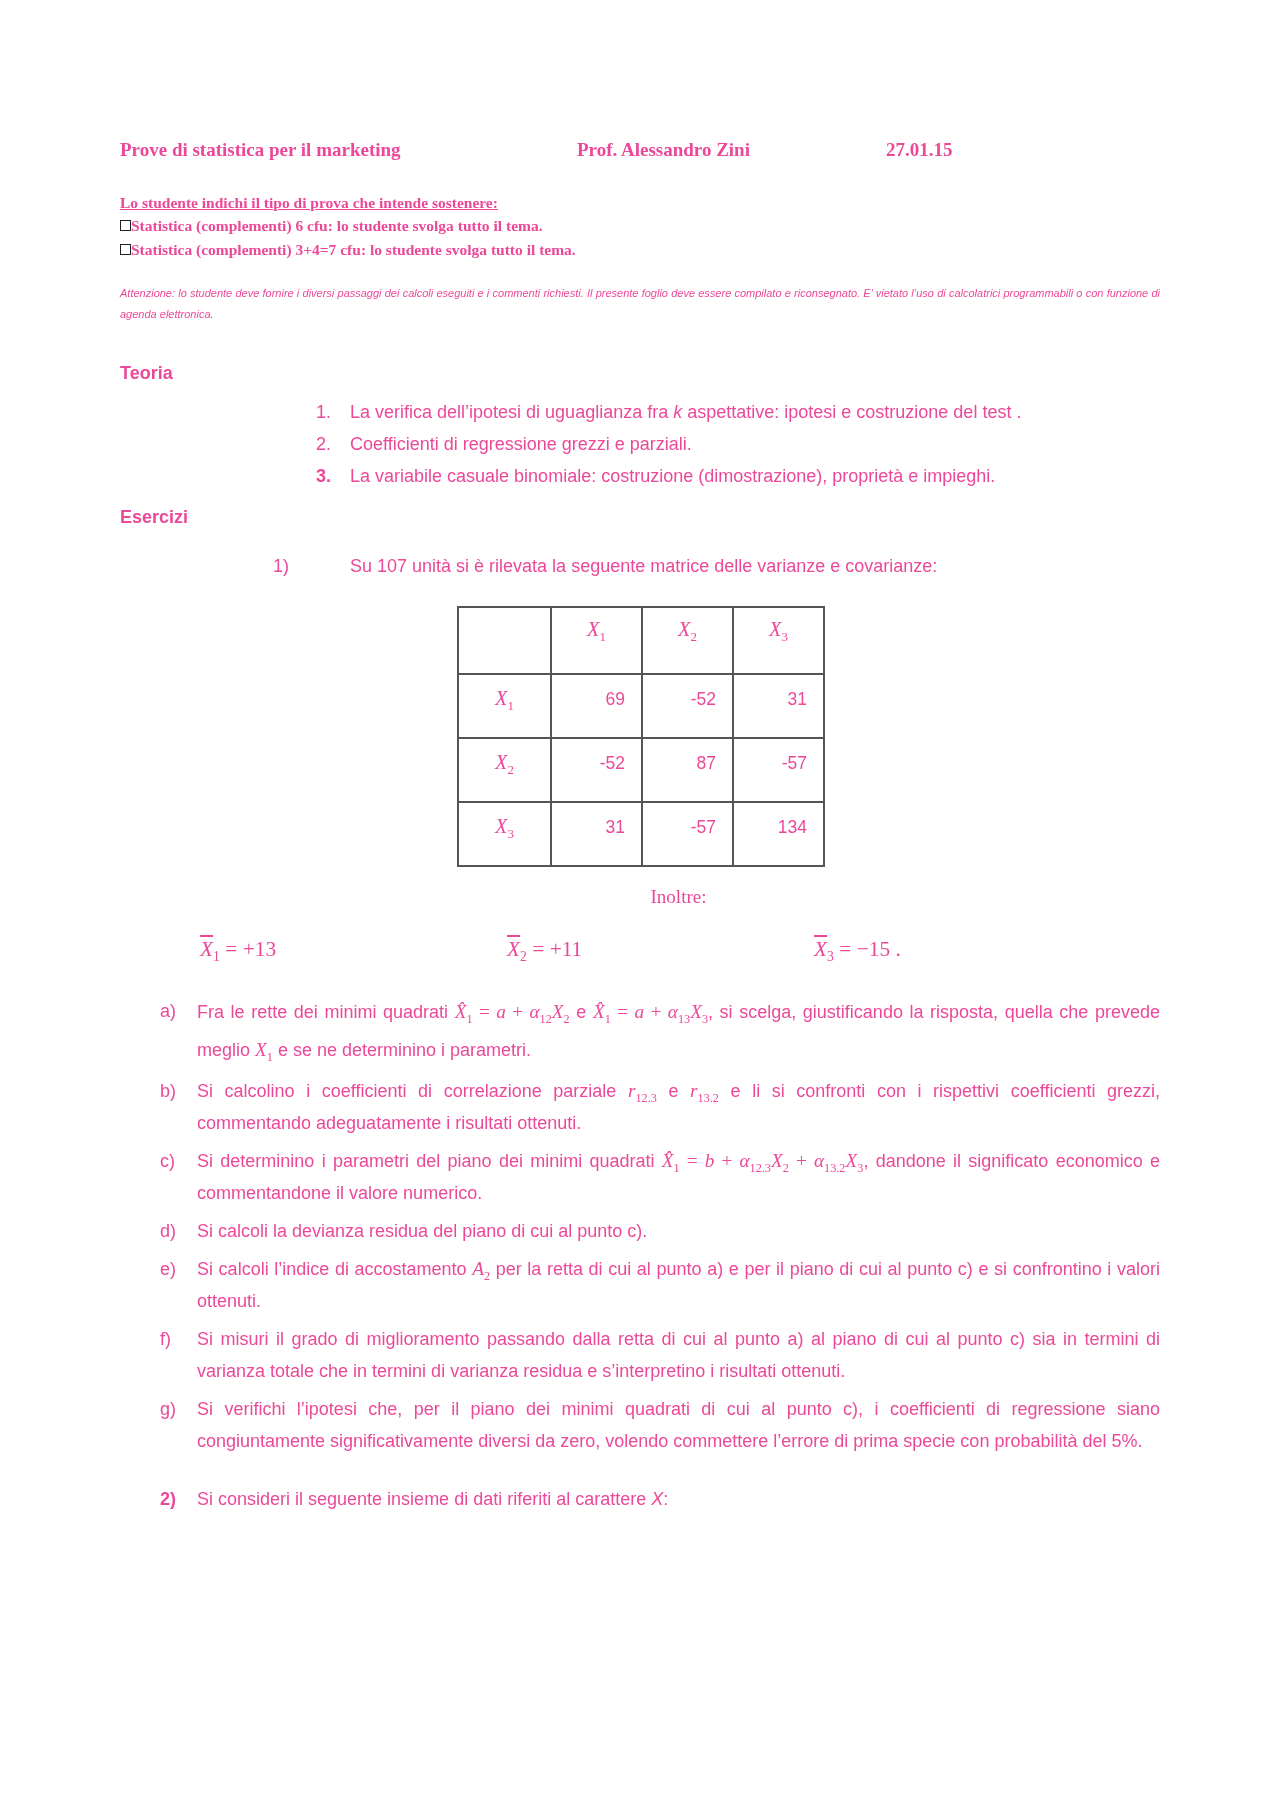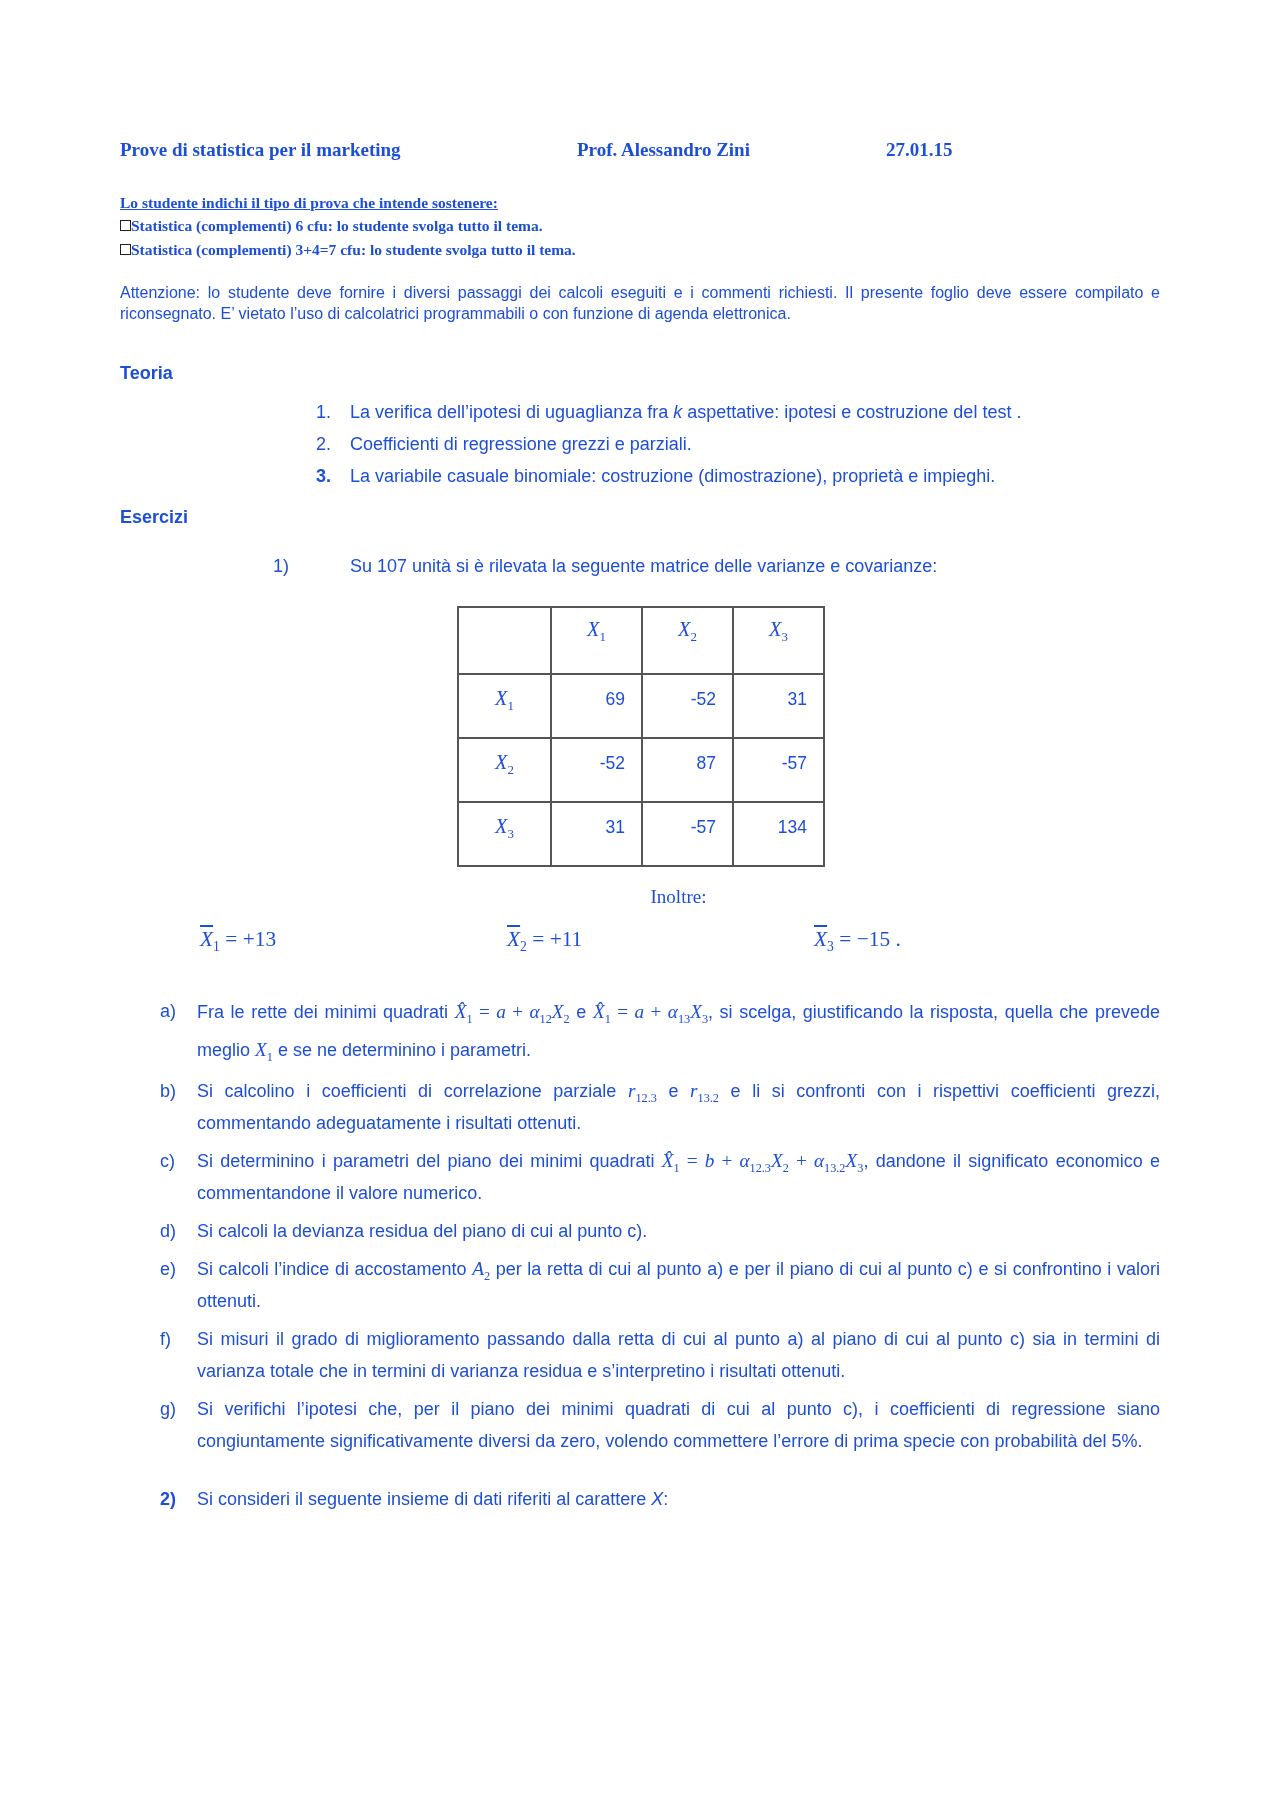--- a/index.html
+++ b/index.html
@@ -1,33 +1,33 @@
 <!DOCTYPE html>
 <html><head>
 <meta charset="utf-8">
 <style>
   html,body{margin:0;padding:0;background:#ffffff;}
   .page{
     position:relative;width:1280px;height:1811px;background:#ffffff;
     box-sizing:border-box;padding:138px 120px 0 120px;overflow:hidden;
-    font-family:"Liberation Sans",sans-serif;color:#1d4ed8;
+    font-family:"Liberation Sans",sans-serif;color:#ec4899;
   }
   
   .header-row{display:grid;grid-template-columns:457px 309px 1fr;
     font-family:"Liberation Serif",serif;font-weight:bold;font-size:19px;line-height:24px;}
   
   .sel-intro{margin-top:30px;font-family:"Liberation Serif",serif;font-weight:bold;font-size:15.5px;line-height:22px;text-decoration:underline;}
   .option{display:flex;align-items:center;gap:0;
     font-family:"Liberation Serif",serif;font-weight:bold;font-size:15.5px;line-height:23.5px;}
   .cb{width:9px;height:9px;border:1.3px solid #222;flex:none;background:#fff;}
   
   .name-row{margin-top:26px;font-family:"Liberation Serif",serif;font-weight:bold;
     font-size:22px;white-space:nowrap;letter-spacing:0.2px;}
   
-  .warning{margin-top:22px;font-size:16px;line-height:20.5px;text-align:justify;}
+  .warning{margin-top:22px;font-style:italic;font-size:11px;line-height:20.5px;text-align:justify;}
   
   .sec-heading{font-weight:bold;font-size:18px;line-height:26px;}
   .teoria-heading{margin-top:36px;}
   .esercizi-heading{margin-top:12px;}
   
   .teoria-list{margin-left:196px;margin-top:10px;font-size:18px;}
   .t-item{display:flex;}
   .t-num{width:34px;flex:none;line-height:32px;}
   .t-num.bold{font-weight:bold;}
   .t-text{flex:1;text-align:justify;line-height:32px;}
@@ -36,21 +36,21 @@
   .ex1-num{margin-left:153px;width:77px;flex:none;}
   .matrix{margin-left:337px;margin-top:26px;border-collapse:collapse;}
   .matrix td{border:2px solid #555;box-sizing:border-box;vertical-align:top;}
   .matrix .hcell{width:91px;height:67px;text-align:center;padding-top:10px;}
   .matrix .c0{width:93px;}
   .matrix .lcell{height:64px;text-align:center;padding-top:12px;}
   .matrix .vcell{height:64px;text-align:right;padding:14px 16px 12px 0;font-size:17.5px;}
   .mathhead{font-family:"Liberation Serif",serif;font-style:italic;font-size:19px;}
   .inoltre{margin-top:18px;margin-left:77px;font-family:"Liberation Serif",serif;font-size:19px;line-height:24px;text-align:center;}
   .means{position:relative;height:56px;margin-top:8px;font-size:20px;}
-  .mean{position:absolute;top:10px;font-family:"Liberation Serif",serif;}
+  .mean{position:absolute;top:20px;font-family:"Liberation Serif",serif;}
   .mean.m1{left:80px;} .mean.m2{left:387px;} .mean.m3{left:694px;}
   
   .items{margin-top:20px;font-size:18px;}
   .item{display:flex;margin-top:6px;}
   .item-letter{margin-left:40px;width:37px;flex:none;line-height:32px;}
   .item-text{flex:1;text-align:justify;line-height:32px;}
   .item.tall .item-letter,.item.tall .item-text{line-height:37px;}
   
   .ex2-row{margin-top:28px;display:flex;font-size:18px;line-height:28px;}
   .ex2-num{margin-left:40px;width:37px;flex:none;font-weight:bold;}

